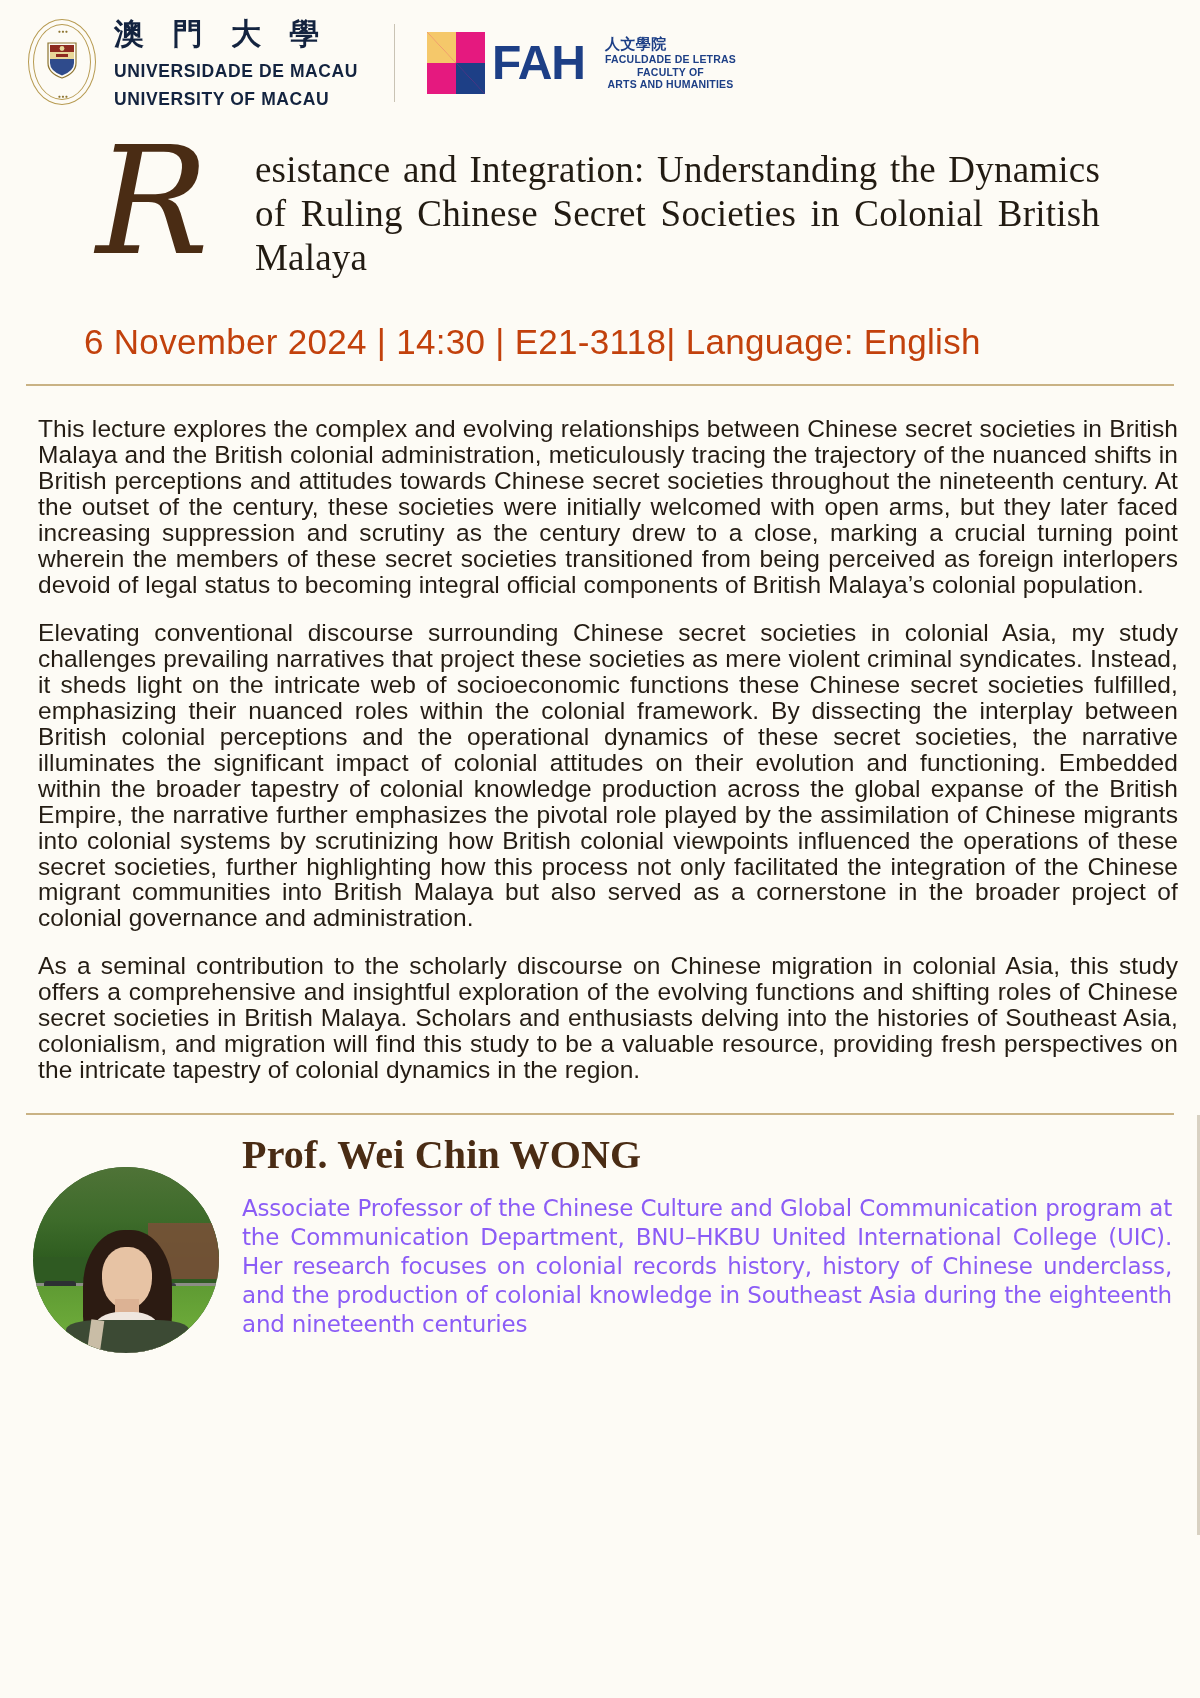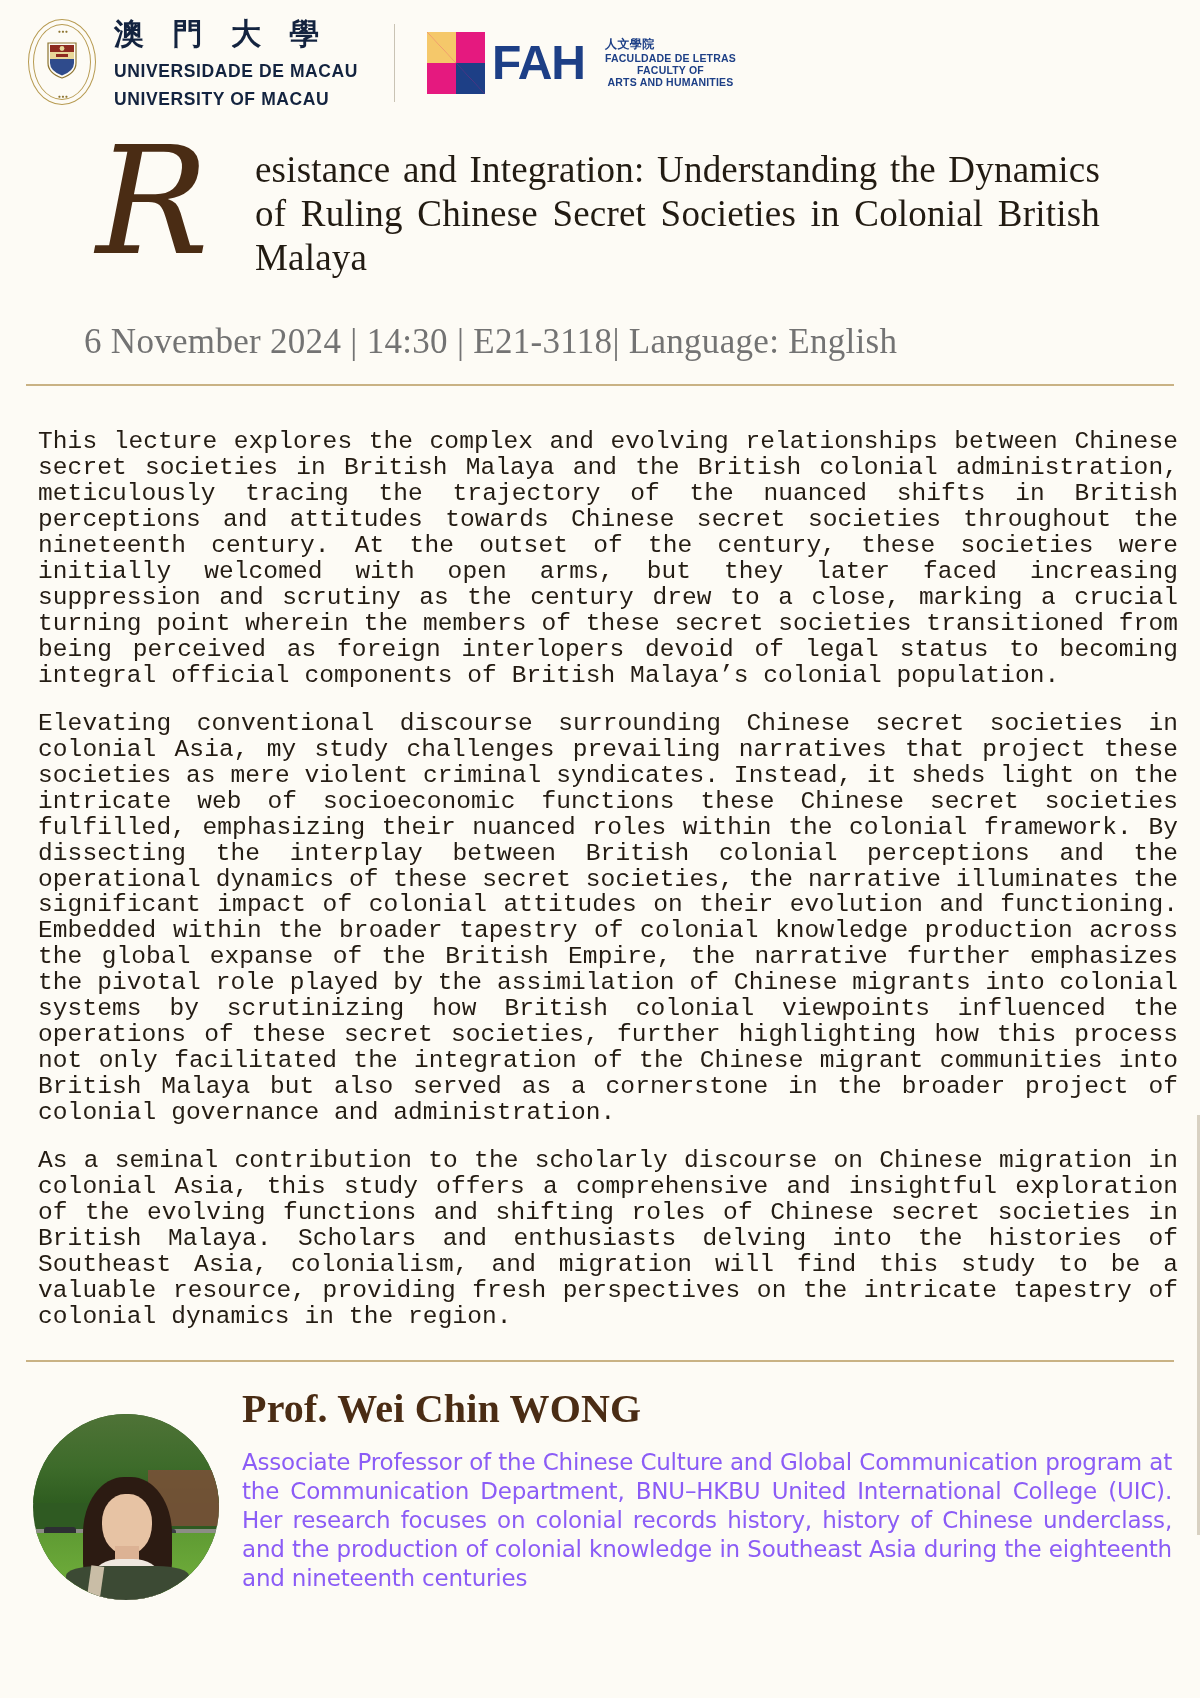--- a/index.html
+++ b/index.html
@@ -113,21 +113,21 @@
   }
   .fah-sub {
     margin-left: 9px;
     line-height: 1.18;
     color: #1d3f86;
     font-family: "Liberation Sans", sans-serif;
     font-weight: 700;
   }
   .fah-sub .cn {
     font-family: "DejaVu Sans", sans-serif;
-    font-size: 12px;
+    font-size: 15px;
     letter-spacing: .4px;
   }
   .fah-sub .ln { font-size: 10.5px; letter-spacing: .2px; text-align: center; }
 
   
   .title-block {
     position: relative;
     margin: 48px 0 0 0;
     padding: 0 100px 0 255px;
     min-height: 140px;
@@ -150,55 +150,55 @@
     color: #221b12;
     text-align: justify;
     text-align-last: left;
     letter-spacing: .2px;
   }
 
   
   .datebar {
     margin: 34px 0 0 0;
     padding: 0 0 0 84px;
-    font-family: Liberation Serif, serif;
+    font-family: Liberation Sans, sans-serif;
     font-size: 35px;
-    color: #737373;
+    color: #c2410c;
     letter-spacing: .3px;
   }
   .rule {
     height: 2px;
     background: #c9b284;
     margin: 22px 26px 0 26px;
   }
 
   
   .body-text {
     padding: 26px 22px 0 38px;
   }
   .body-text p {
-    margin: 17px 0 22px 0;
-    font-family: Liberation Mono, monospace;
+    margin: 4px 0 22px 0;
+    font-family: Liberation Sans, sans-serif;
     font-size: 24.5px;
     line-height: 1.06;
     text-align: justify;
     color: #241c13;
     letter-spacing: .1px;
   }
   .body-text p:last-child { margin-bottom: 0; }
 
   
   .speaker-rule {
     height: 2px;
     background: #c9b284;
     margin: 30px 26px 0 26px;
   }
   .speaker {
     display: flex;
-    align-items: center;
+    align-items: flex-start;
     padding: 16px 22px 0 26px;
   }
   .photo-wrap {
     width: 200px;
     flex: none;
     display: flex;
     justify-content: center;
     padding-top: 36px;
   }
   .photo {

